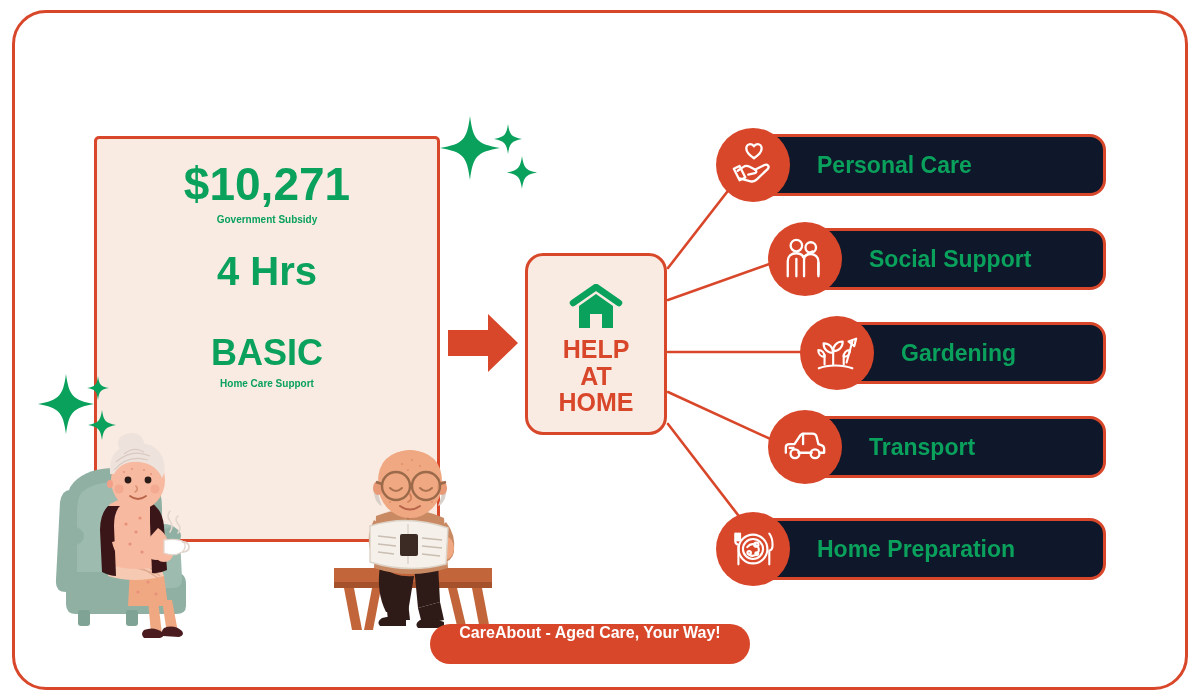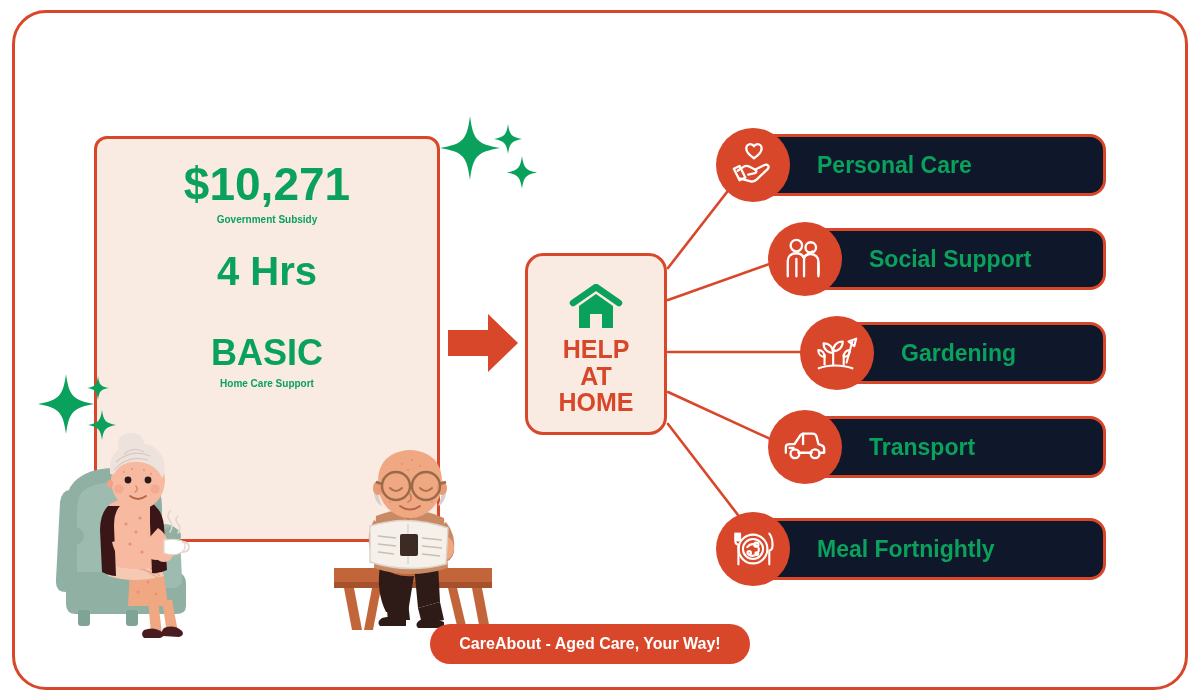--- a/index.html
+++ b/index.html
@@ -38,21 +38,21 @@
     font-weight: bold;
     letter-spacing: 0.4px;
   }
   
   #stats-card {
     position: absolute;
     left: 94px; top: 136px;
     width: 346px; height: 406px;
     background: #F9EBE2;
     border: 3px solid #D9472B;
-    border-radius: 13px;
+    border-radius: 5px;
   }
   .stat-block { position: absolute; width: 100%; text-align: center; }
   .stat-value {
     color: #09A15C;
     font-weight: bold;
     line-height: 1;
   }
   .stat-label {
     color: #09A15C;
     font-weight: bold;
@@ -136,21 +136,21 @@
     z-index: 5;
   }
   .svc-icon svg { width: 46px; height: 46px; }
   
   #footer-pill {
     position: absolute;
     left: 430px; top: 624px;
     width: 320px; height: 40px;
     background: #D9472B;
     border-radius: 20px;
-    display: flex; align-items: center; justify-content: center;
+    display: flex; justify-content: center;
     z-index: 6;
   }
   #footer-pill .txt {
     color: #ffffff;
     font-size: 16px;
     font-weight: bold;
   }
   
   .sparkles { position: absolute; z-index: 2; }
   #sparkles-right { left: 436px; top: 112px; width: 110px; height: 96px; }
@@ -291,21 +291,21 @@
       <circle cx="13.5" cy="31" r="4.6"></circle>
       <circle cx="34.5" cy="31" r="4.6"></circle>
       <path d="M22 10 L22 21"></path>
       <path d="M8 25 L12 25"></path>
     </g>
           </svg>
         </div>
       </div>
       <div class="svc-row" style="left: 716px; top: 518px; width: 390px;">
         <div class="svc-pill" style="width: 348px;">
-          <span class="svc-label">Meal Fortnightly</span>
+          <span class="svc-label">Home Preparation</span>
         </div>
         <div class="svc-icon">
           <svg viewBox="0 0 48 48">
     <g fill="none" stroke="#fff" stroke-width="2.2" stroke-linecap="round" stroke-linejoin="round">
       <circle cx="24" cy="24" r="15"></circle>
       <circle cx="24" cy="24" r="10.5"></circle>
       <path d="M18 22 q4 -5 9 -2 q5 3 2 8 q-4 5 -9 2"></path>
       <circle cx="27.5" cy="19.5" r="2.2"></circle>
       <circle cx="20" cy="28" r="1.8"></circle>
       <circle cx="28" cy="29" r="1.5"></circle>

